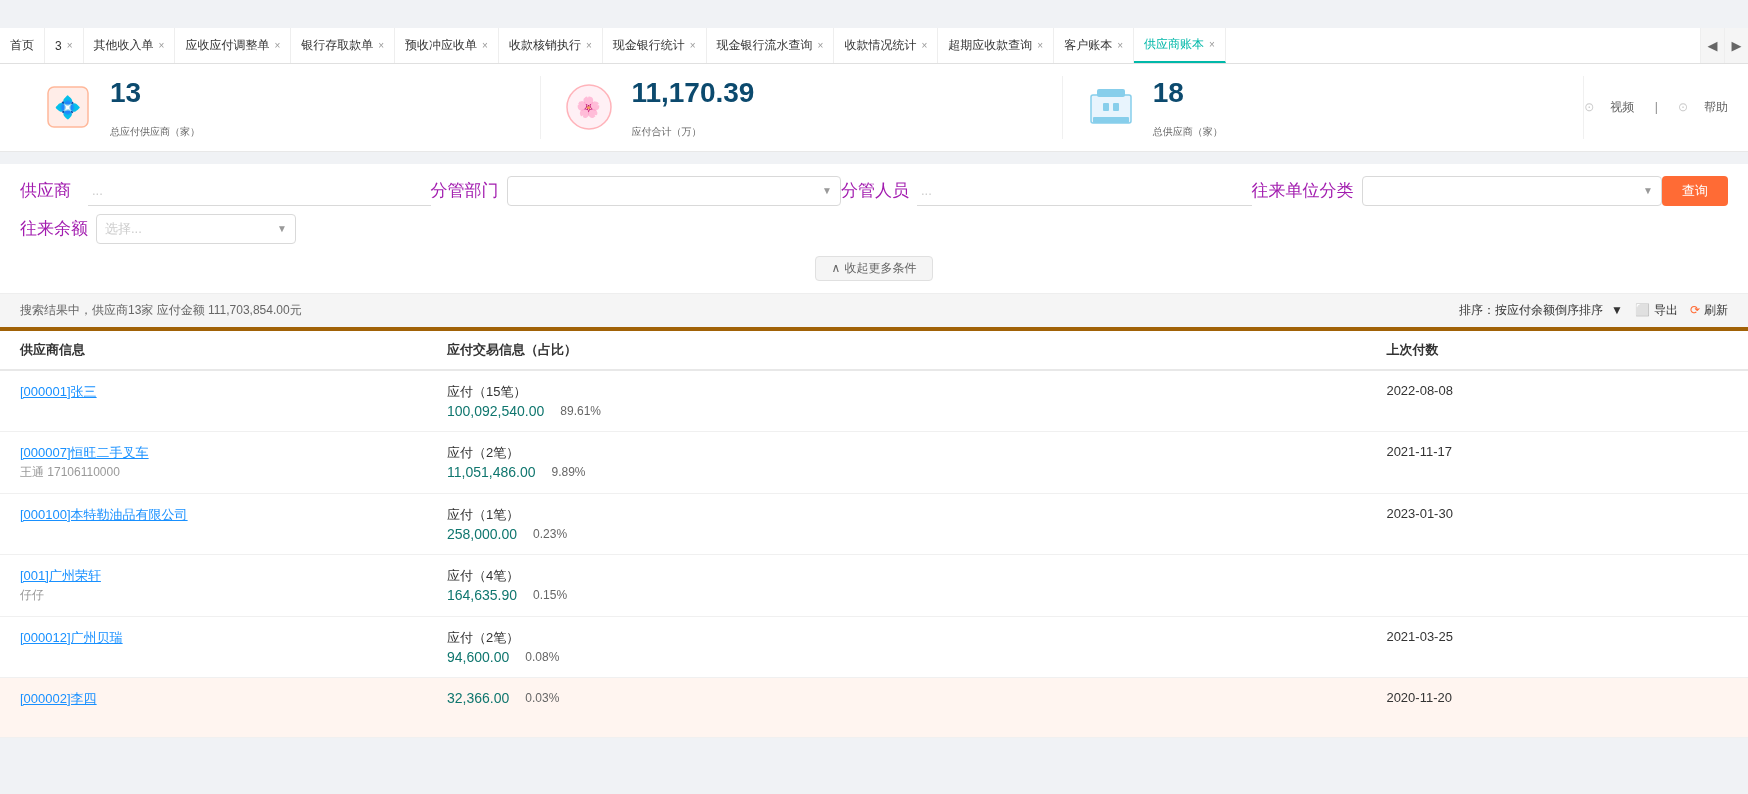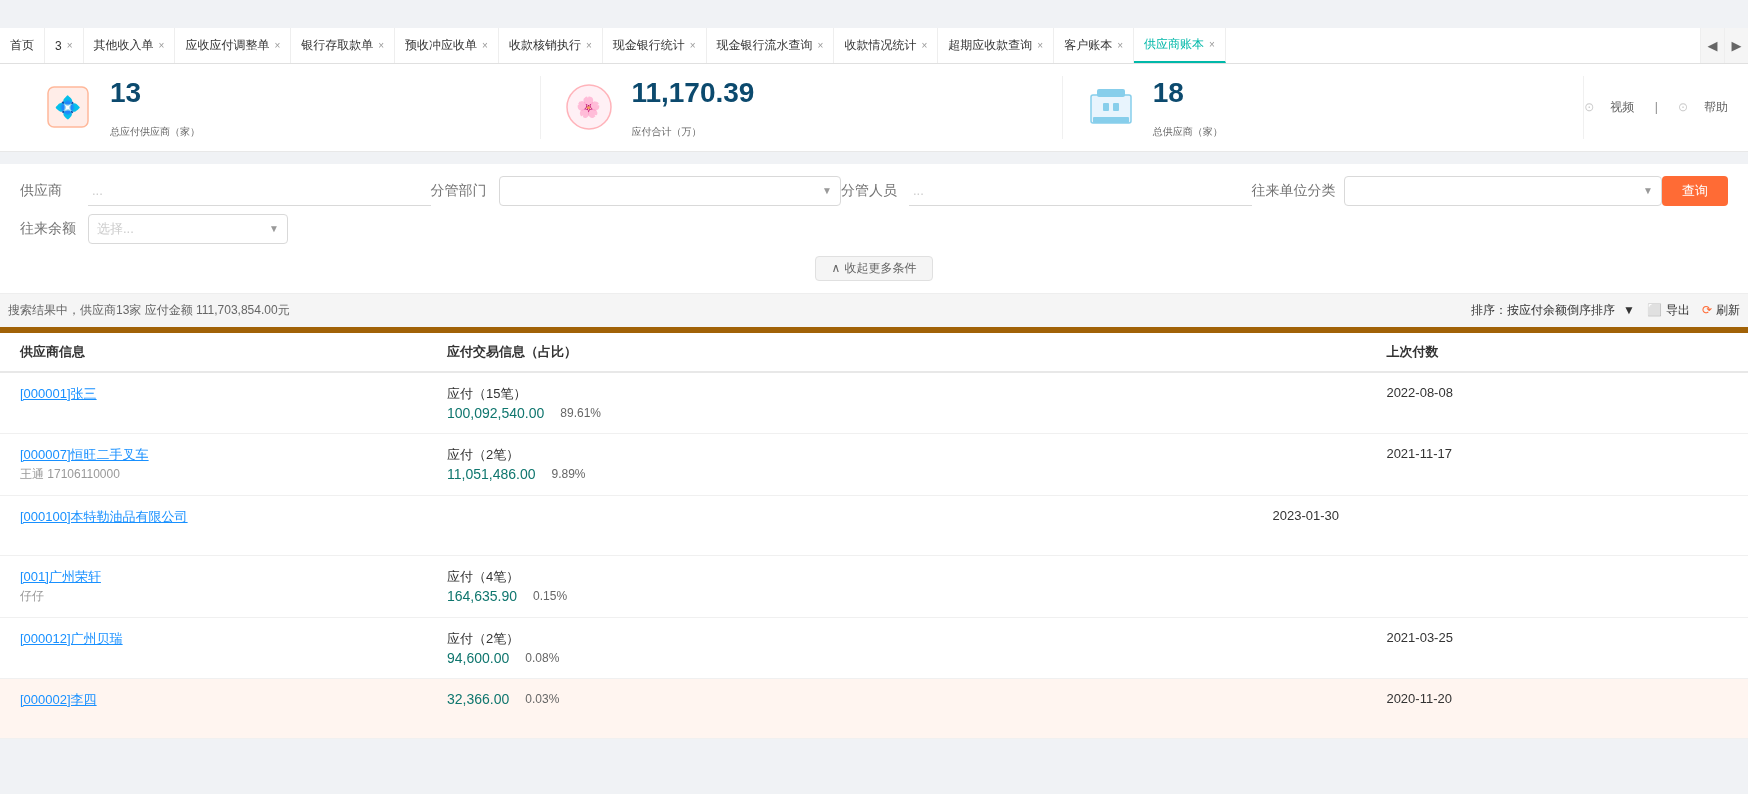--- a/index.html
+++ b/index.html
@@ -108,22 +108,22 @@
       gap: 0;
       margin-bottom: 8px;
     }
     .filter-item {
       display: flex;
       align-items: center;
       flex: 1;
       gap: 8px;
     }
     .filter-label {
-      font-size: 14px;
-      color: #737373;
+      font-size: 17px;
+      color: #a21caf;
       white-space: nowrap;
       min-width: 60px;
     }
     .filter-input {
       flex: 1;
       height: 30px;
       border: none;
       border-bottom: 1px solid #d9d9d9;
       outline: none;
       font-size: 13px;
@@ -172,24 +172,24 @@
       border: 1px solid #e0e0e0;
       border-radius: 4px;
       padding: 3px 16px;
     }
 
     
     .results-bar {
       display: flex;
       align-items: flex-start;
       background: #f5f5f5;
-      padding: 8px 8px;
+      padding: 8px 20px;
       font-size: 12px;
       color: #666;
-      border-bottom: 6px solid #a16207;
+      border-bottom: 4px solid #a16207;
     }
     .results-bar .sort-section {
       margin-left: auto;
       display: flex;
       align-items: center;
       gap: 12px;
     }
     .sort-dropdown {
       display: flex;
       align-items: center;
@@ -479,20 +479,29 @@
     <div class="col-spacer"></div>
     <div class="col-last-payment">
       <span class="last-payment">2021-11-17</span>
     </div>
   </div>
 
   <div class="table-row">
     <div class="col-supplier">
       <a class="supplier-link">[000100]本特勒油品有限公司</a>
     </div>
+    <div class="col-transaction">
+      <div class="transaction-info">
+        <span class="transaction-label">应付（1笔）</span>
+        <div class="transaction-row">
+          <span class="transaction-amount">258,000.00</span>
+          <span class="transaction-percent">0.23%</span>
+        </div>
+      </div>
+    </div>
     <div class="col-spacer"></div>
     <div class="col-last-payment">
       <span class="last-payment">2023-01-30</span>
     </div>
   </div>
 
   <div class="table-row">
     <div class="col-supplier">
       <a class="supplier-link">[001]广州荣轩</a>
       <div class="supplier-sub">仔仔</div>

